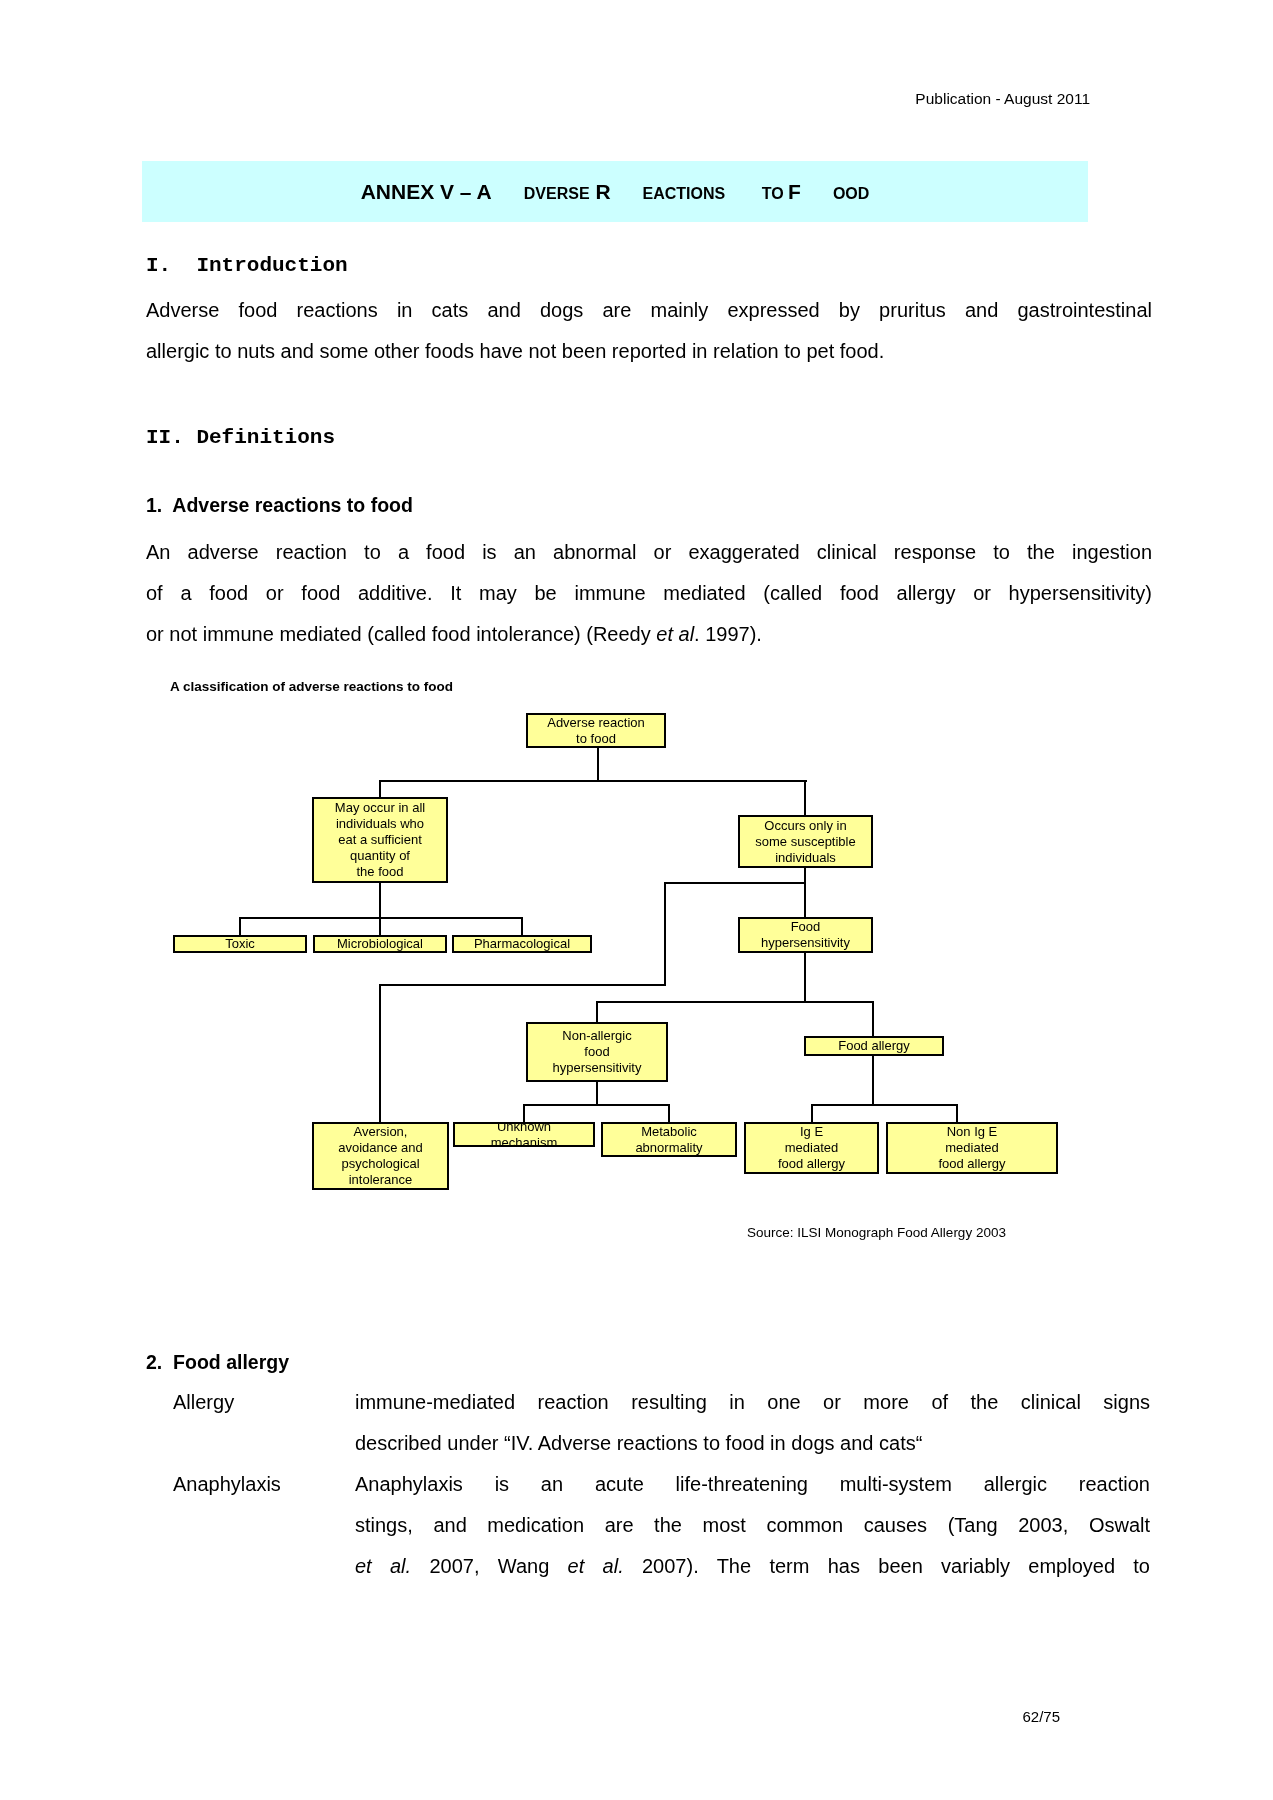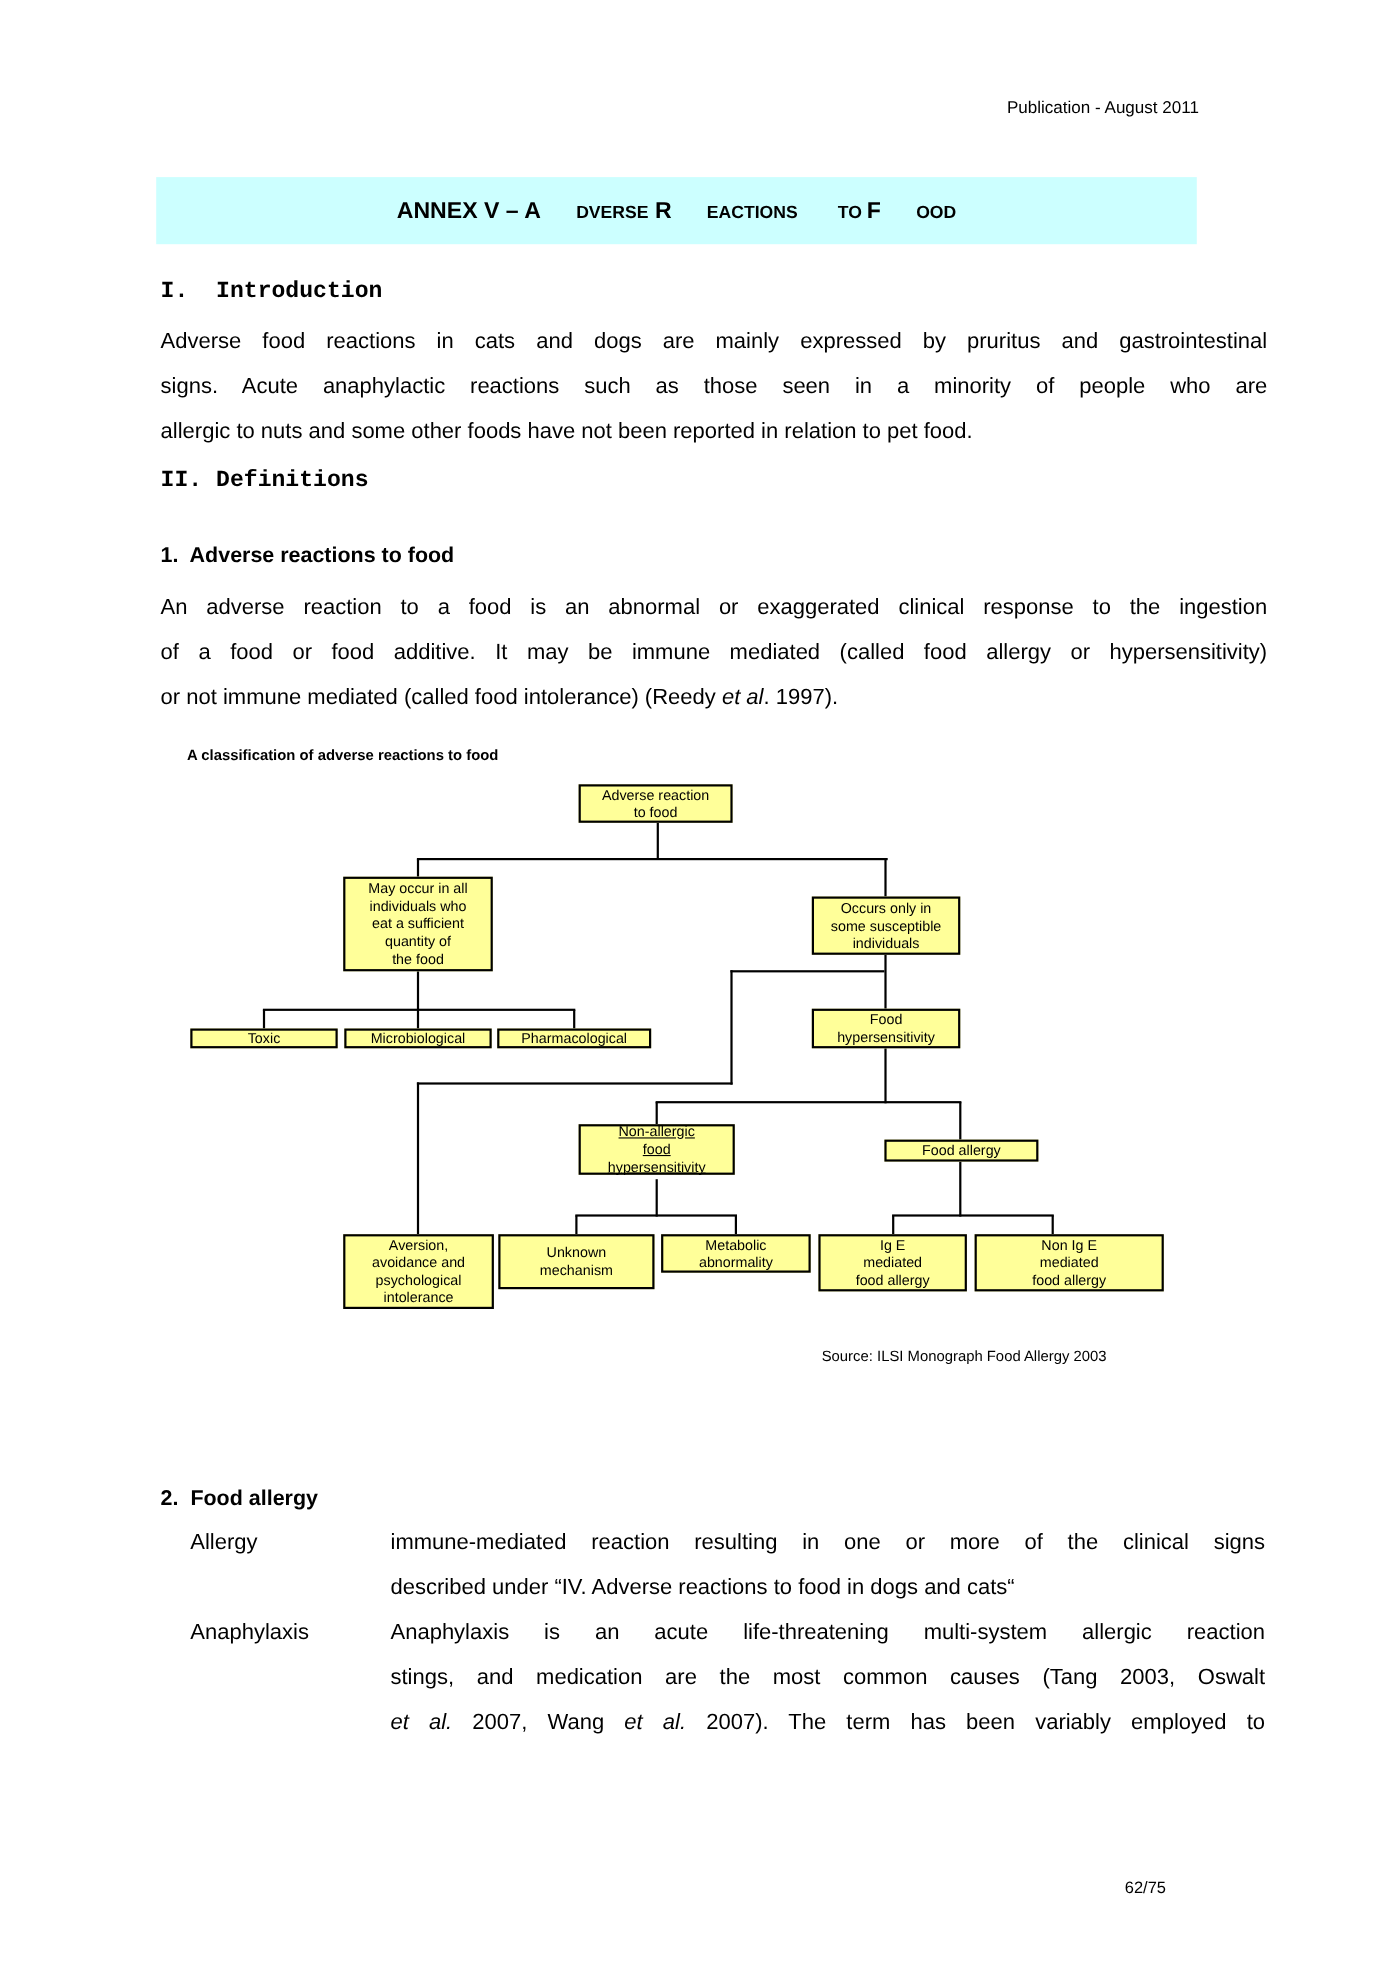--- a/index.html
+++ b/index.html
@@ -43,21 +43,20 @@
 
   <div class="abs banner">
     <div>
       <span class="bg">ANNEX V – A</span><span class="sm">DVERSE</span><span class="bg"> R</span><span class="sm">EACTIONS</span><span class="sm"> TO </span><span class="bg">F</span><span class="sm">OOD</span>
     </div>
   </div>
 
   <div class="abs h1" style="left:146px;top:254px;">I.  Introduction</div>
   <div class="abs para" style="top:290px;">
     <div class="bodyline jl">Adverse food reactions in cats and dogs are mainly expressed by pruritus and gastrointestinal</div>
-    <div class="bodyline jl">signs. Acute anaphylactic reactions such as those seen in a minority of people who are</div>
     <div class="bodyline">allergic to nuts and some other foods have not been reported in relation to pet food.</div>
   </div>
 
   <div class="abs h1" style="left:146px;top:426px;">II. Definitions</div>
 
   <div class="abs h2" style="left:146px;top:494px;">1.  Adverse reactions to food</div>
   <div class="abs para" style="top:532px;">
     <div class="bodyline jl">An adverse reaction to a food is an abnormal or exaggerated clinical response to the ingestion</div>
     <div class="bodyline jl">of a food or food additive.  It may be immune mediated (called food allergy or hypersensitivity)</div>
     <div class="bodyline"><span>or not immune mediated (called food intolerance) (Reedy </span><span class="it">et al</span><span>. 1997).</span></div>
@@ -99,29 +98,29 @@
 quantity of
 the food</div>
   <div class="node" style="left:738px;top:815px;width:135px;height:53px;">Occurs only in
 some susceptible
 individuals</div>
   <div class="node" style="left:173px;top:935px;width:134px;height:18px;">Toxic</div>
   <div class="node" style="left:313px;top:935px;width:134px;height:18px;">Microbiological</div>
   <div class="node" style="left:452px;top:935px;width:140px;height:18px;">Pharmacological</div>
   <div class="node" style="left:738px;top:917px;width:135px;height:36px;">Food
 hypersensitivity</div>
-  <div class="node" style="left:526px;top:1022px;width:142px;height:46px;text-decoration:underline;">Non-allergic
+  <div class="node" style="left:526px;top:1022px;width:142px;height:60px;">Non-allergic
 food
 hypersensitivity</div>
   <div class="node" style="left:804px;top:1036px;width:140px;height:20px;">Food allergy</div>
   <div class="node" style="left:312px;top:1122px;width:137px;height:68px;">Aversion,
 avoidance and
 psychological
 intolerance</div>
-  <div class="node" style="left:453px;top:1122px;width:142px;height:50px;">Unknown
+  <div class="node" style="left:453px;top:1122px;width:142px;height:25px;">Unknown
 mechanism</div>
   <div class="node" style="left:601px;top:1122px;width:136px;height:35px;">Metabolic
 abnormality</div>
   <div class="node" style="left:744px;top:1122px;width:135px;height:52px;">Ig E
 mediated
 food allergy</div>
   <div class="node" style="left:886px;top:1122px;width:172px;height:52px;">Non Ig E
 mediated
 food allergy</div>
 

